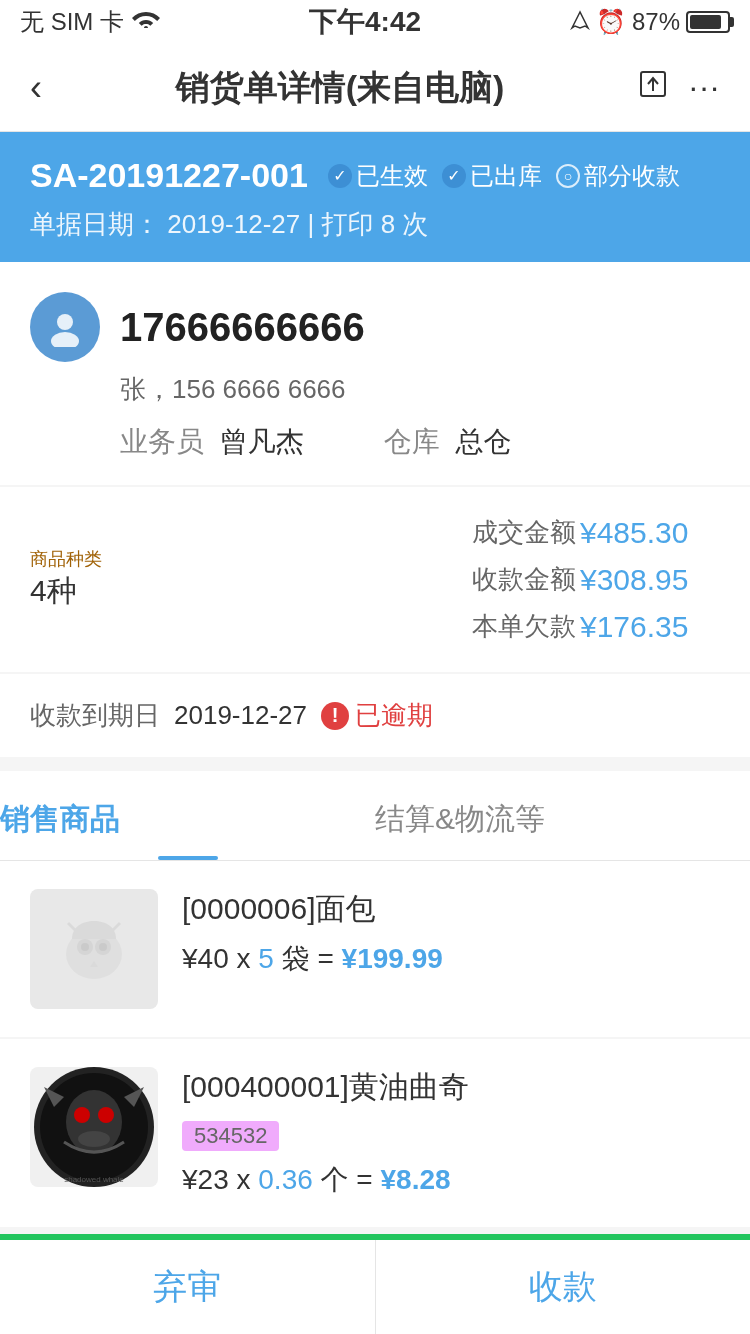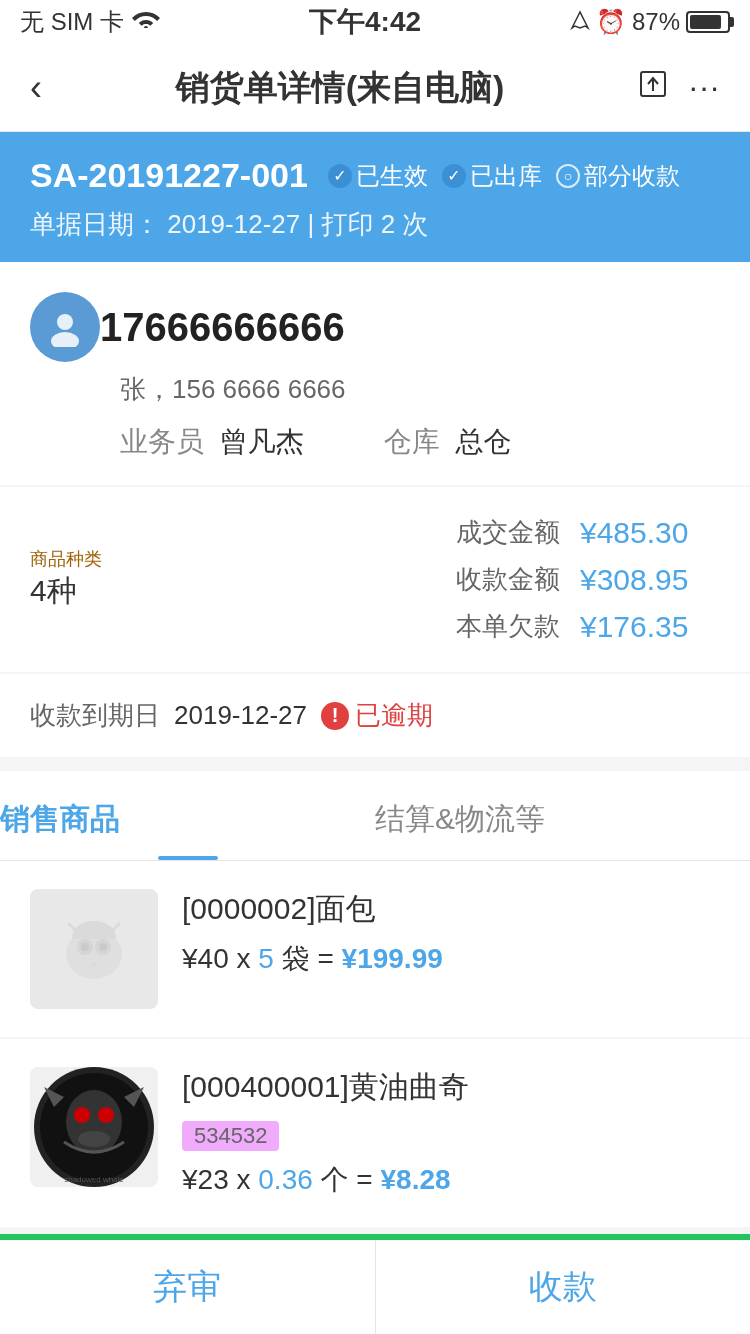--- a/index.html
+++ b/index.html
@@ -105,20 +105,21 @@
 
     
     .customer-section {
       background: #fff;
       padding: 30px 30px 24px;
       margin-bottom: 2px;
     }
     .customer-row {
       display: flex;
       align-items: center;
+      gap: 20px;
       margin-bottom: 10px;
     }
     .avatar {
       width: 70px; height: 70px;
       border-radius: 50%;
       background: #5b9bd5;
       display: flex; align-items: center; justify-content: center;
       flex-shrink: 0;
     }
     .avatar svg { width: 40px; height: 40px; fill: #fff; }
@@ -159,21 +160,21 @@
     .summary-right {
       flex: 2;
       display: flex;
       flex-direction: column;
       gap: 12px;
       align-items: flex-end;
     }
     .summary-row {
       display: flex;
       align-items: center;
-      gap: 20px;
+      gap: 4px;
       width: 100%;
       justify-content: flex-end;
     }
     .summary-row-label { font-size: 26px; color: #666; }
     .summary-row-val { font-size: 30px; color: #4da6e8; font-weight: 400; min-width: 140px; }
 
     
     .due-section {
       background: #fff;
       padding: 24px 30px;
@@ -353,21 +354,21 @@
       </div>
       <div class="badge">
         <div class="badge-clock">○</div>
         <span>部分收款</span>
       </div>
     </div>
   </div>
   <div class="header-date">
     <span>单据日期：</span>
     <span>2019-12-27</span>
-    <span>| 打印 2 次</span>
+    <span>| 打印 8 次</span>
   </div>
 </div>
 
 <div class="customer-section">
   <div class="customer-row">
     <div class="avatar">
       <svg viewBox="0 0 40 40" fill="none" xmlns="http://www.w3.org/2000/svg" width="50" height="50">
         <circle cx="20" cy="15" r="8" fill="rgba(255,255,255,0.85)"></circle>
         <ellipse cx="20" cy="34" rx="14" ry="9" fill="rgba(255,255,255,0.85)"></ellipse>
       </svg>
@@ -437,21 +438,21 @@
           <circle cx="31" cy="38" r="4" fill="#888"></circle>
           <circle cx="49" cy="38" r="4" fill="#888"></circle>
           <polygon points="40,52 36,58 44,58" fill="#bbb"></polygon>
           <path d="M18 30 C18 18 28 12 40 12 C52 12 62 18 62 30" fill="#bbb"></path>
           <path d="M22 22 L14 14" stroke="#bbb" stroke-width="3"></path>
           <path d="M58 22 L66 14" stroke="#bbb" stroke-width="3"></path>
         </svg>
       </div>
     </div>
     <div class="product-info">
-      <div class="product-name">[0000002]面包</div>
+      <div class="product-name">[0000006]面包</div>
       <div class="product-price">
         <span>¥40</span>
         <span> x </span>
         <span class="qty">5</span>
         <span>袋</span>
         <span> = </span>
         <span class="total">¥199.99</span>
       </div>
     </div>
   </div>

